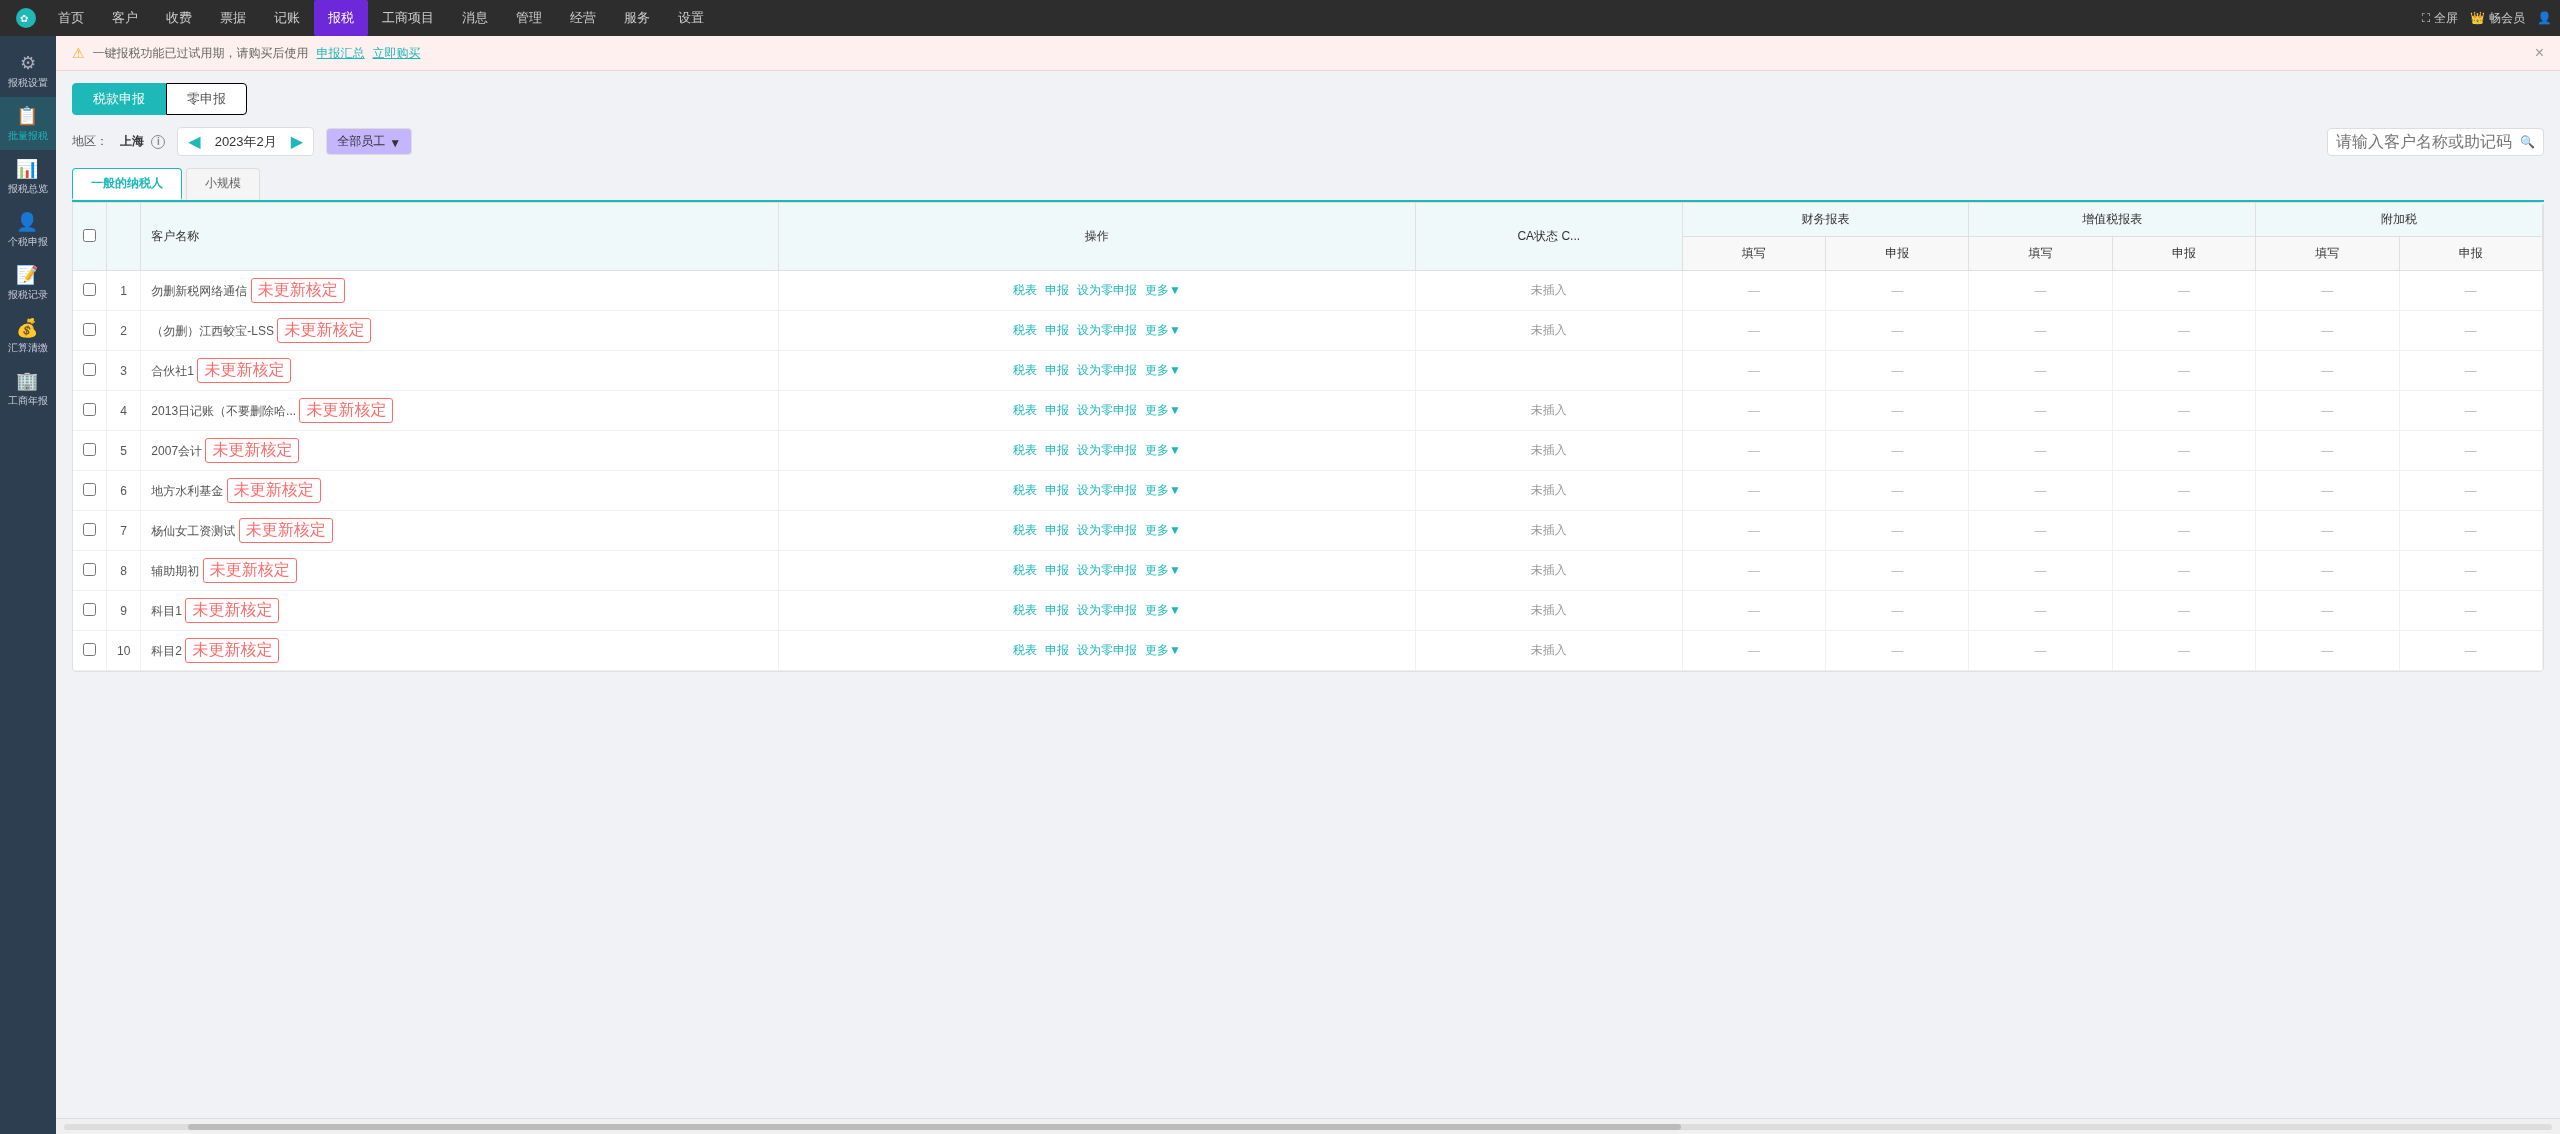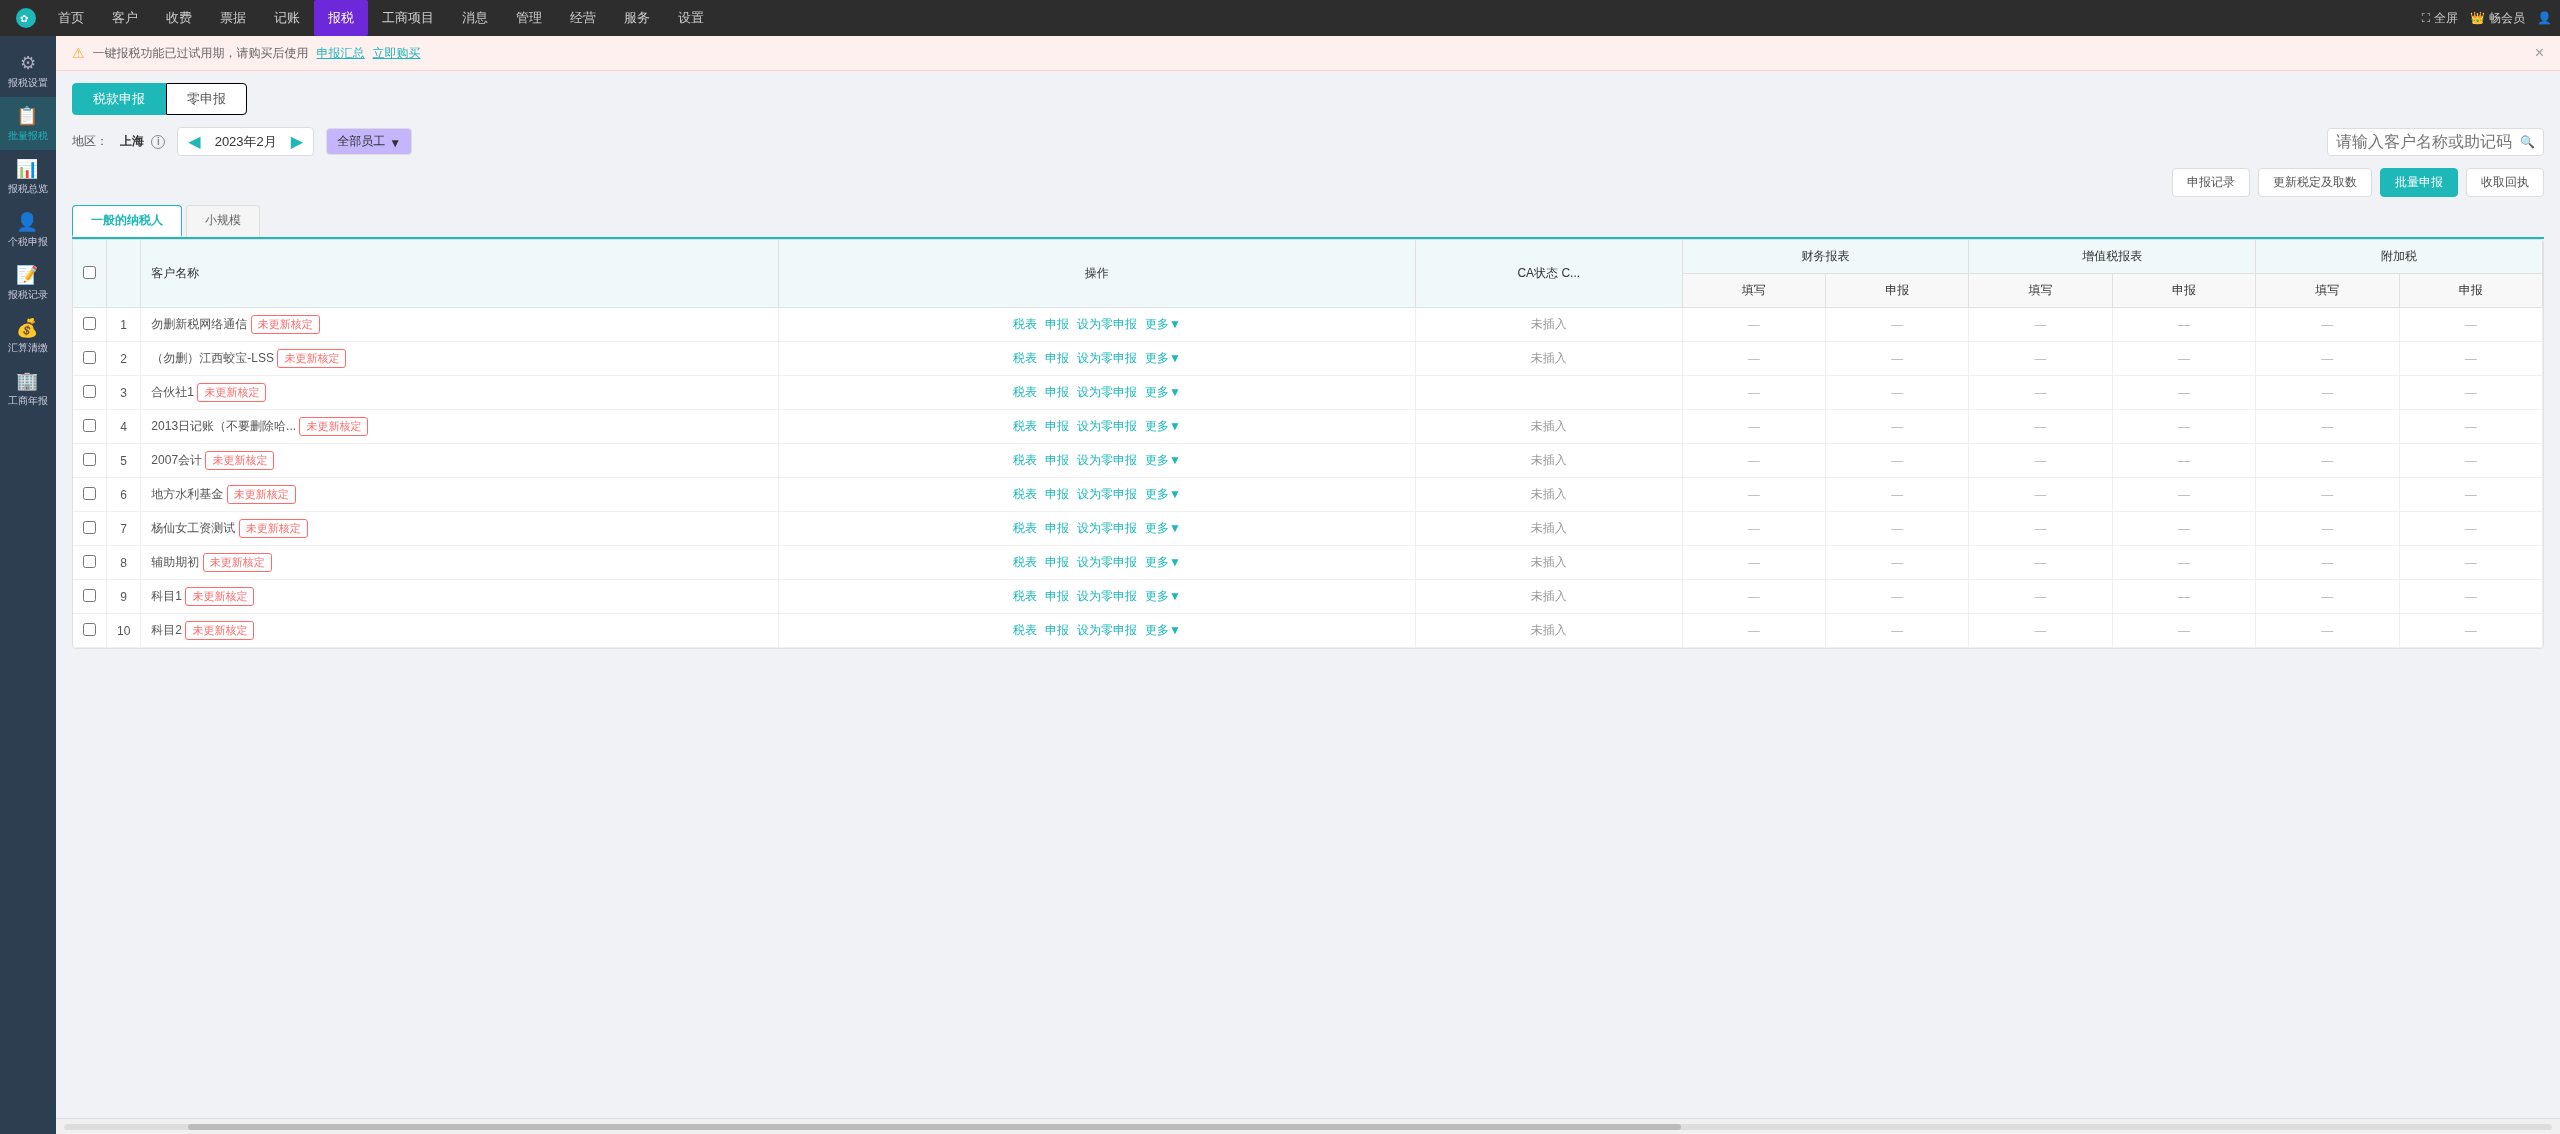--- a/index.html
+++ b/index.html
@@ -72,21 +72,21 @@
     table { width: 100%; border-collapse: collapse; font-size: 12px; }
     table thead tr { background: #f0f9f9; }
     table thead th { padding: 8px 10px; border-bottom: 1px solid #e0e0e0; border-right: 1px solid #e0e0e0; text-align: center; color: #333; font-weight: normal; white-space: nowrap; }
     table thead th.left { text-align: left; }
     table thead .sub-header th { background: #f8f8f8; }
     table tbody tr { border-bottom: 1px solid #f0f0f0; }
     table tbody td { padding: 7px 10px; border-right: 1px solid #f0f0f0; text-align: center; color: #555; white-space: nowrap; }
     table tbody td.name-cell { text-align: left; max-width: 200px; overflow: hidden; text-overflow: ellipsis; }
 
     
-    .status-badge { display: inline-block; padding: 1px 6px; border: 1px solid #ff6b6b; color: #ff6b6b; border-radius: 3px; font-size: 11px; }
+    .status-badge { display: inline-block; padding: 1px 6px; border: 1px solid #ff6b6b; color: #ff6b6b; border-radius: 3px; font-size: 16px; }
 
     
     .ops { display: flex; gap: 8px; justify-content: center; }
     .op-link { color: #1eb8b8; cursor: pointer; text-decoration: none; }
     .op-more { color: #1eb8b8; cursor: pointer; }
 
     
     .ca-status { color: #999; }
 
     
@@ -199,26 +199,20 @@
         <div class="employee-select">
           <span>全部员工</span>
           <span>▼</span>
         </div>
         <div class="search-box">
           <input type="text" placeholder="请输入客户名称或助记码" style="">
           <span class="search-icon">🔍</span>
         </div>
       </div>
 
-      <div class="action-row">
-        <button class="action-btn">申报记录</button>
-        <button class="action-btn">更新税定及取数</button>
-        <button class="action-btn primary">批量申报</button>
-        <button class="action-btn">收取回执</button>
-      </div>
 
       <div class="taxpayer-tabs">
         <div class="taxpayer-tab active">一般的纳税人</div>
         <div class="taxpayer-tab">小规模</div>
       </div>
 
       <div class="table-wrapper">
         <table>
           <thead>
             <tr>

